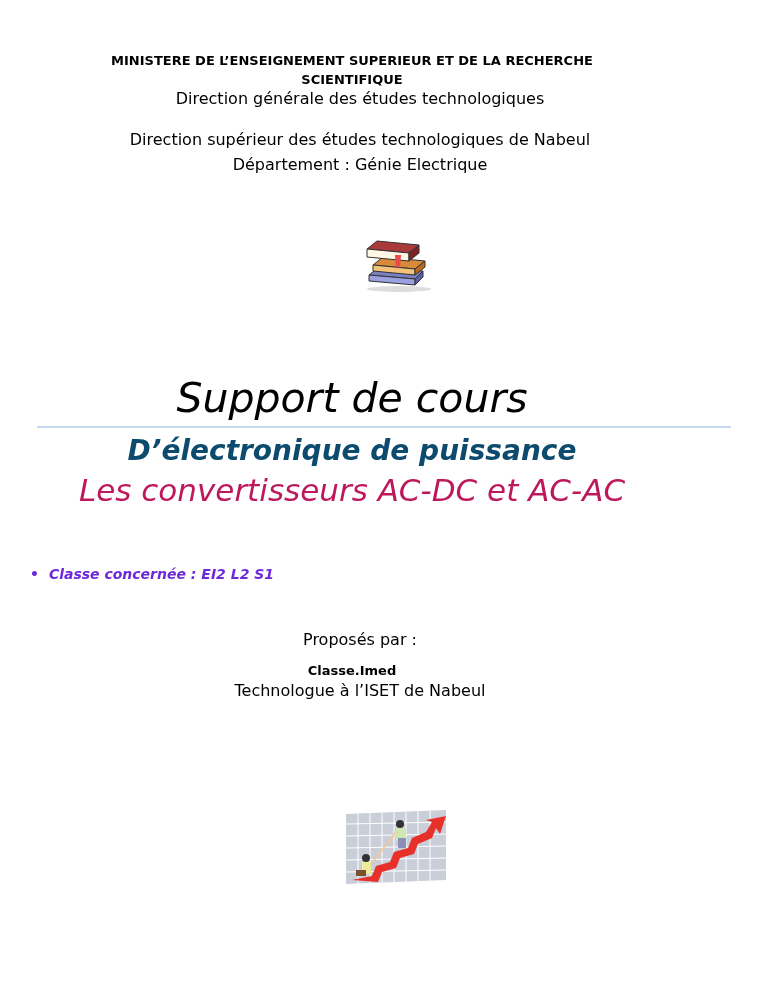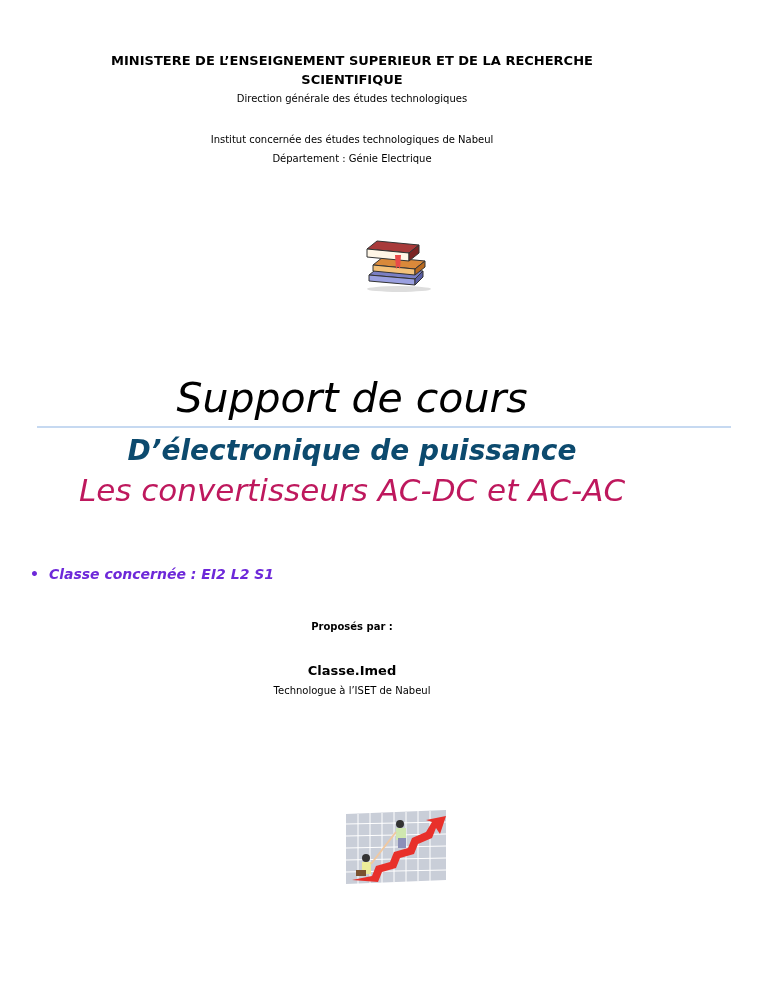--- a/index.html
+++ b/index.html
@@ -1,36 +1,36 @@
 <!DOCTYPE html>
 <html><head>
 <meta charset="utf-8">
 <style>
   html, body { margin: 0; padding: 0; background: #ffffff; }
   body { width: 768px; height: 994px; position: relative; overflow: hidden;
          font-family: "DejaVu Sans", sans-serif; color: #000; }
   .abs { position: absolute; left: 0; width: 704px; text-align: center; }
   .hdr-bold { font-weight: bold; font-size: 13px; line-height: 18px; }
-  .hdr { font-size: 10px; line-height: 18px; }
+  .hdr { font-size: 16px; line-height: 18px; padding-left: 8px; }
   .title { font-size: 41px; font-style: italic; line-height: 40px; }
   .sub1 { font-size: 28px; font-style: italic; font-weight: bold; color: #0c4a6e; line-height: 36px; }
   .sub2 { font-size: 31px; font-style: italic; color: #be185d; line-height: 38px; }
   .divider { position: absolute; left: 37px; width: 694px; top: 426px; height: 2px; background: #c6d9f1; }
   .classe { position: absolute; left: 30px; top: 566px; font-size: 14px; font-style: italic; font-weight: bold; color: #6d28d9; }
   .classe .bullet { display: inline-block; width: 14px; }
   .icon { position: absolute; }
 </style>
 </head>
 <body>
 
 <div class="abs hdr-bold" style="top:52px;">MINISTERE DE L’ENSEIGNEMENT SUPERIEUR ET DE LA RECHERCHE</div>
 <div class="abs hdr-bold" style="top:71px;text-align:center;">SCIENTIFIQUE</div>
 <div class="abs hdr" style="top:90px;">Direction générale des études technologiques</div>
-<div class="abs hdr" style="top:131px;">Institut concernée des études technologiques de Nabeul</div>
-<div class="abs hdr" style="top:150px;">Département : Génie Electrique</div>
+<div class="abs hdr" style="top:131px;">Direction supérieur des études technologiques de Nabeul</div>
+<div class="abs hdr" style="top:156px;">Département : Génie Electrique</div>
 
 <div class="icon" style="left:355px; top:235px; width:80px; height:58px;">
   <svg width="80" height="58" viewBox="0 0 80 58">
     <ellipse cx="44" cy="54" rx="32" ry="3" fill="#ddd"></ellipse>
     <path d="M14 40 L60 44 L68 36 L24 32 Z" fill="#7a7fc4" stroke="#333" stroke-width="1"></path>
     <path d="M14 40 L14 46 L60 50 L60 44 Z" fill="#9aa0e0" stroke="#333" stroke-width="1"></path>
     <path d="M60 44 L68 36 L68 42 L60 50 Z" fill="#5a5fa4" stroke="#333" stroke-width="1"></path>
     <path d="M18 30 L60 34 L70 26 L28 22 Z" fill="#d9893a" stroke="#333" stroke-width="1"></path>
     <path d="M18 30 L18 36 L60 40 L60 34 Z" fill="#f4c27a" stroke="#333" stroke-width="1"></path>
     <path d="M60 34 L70 26 L70 32 L60 40 Z" fill="#b86a20" stroke="#333" stroke-width="1"></path>
@@ -44,21 +44,21 @@
 <div class="abs title" style="top:378px;">Support de cours</div>
 <div class="divider"></div>
 <div class="abs sub1" style="top:433px;">D’électronique de puissance</div>
 <div class="abs sub2" style="top:471px;">Les convertisseurs AC-DC et AC-AC</div>
 
 <div class="classe">
   <span class="bullet">•</span>
   <span>Classe concernée : EI2 L2 S1</span>
 </div>
 
-<div class="abs hdr" style="top:618px;font-weight:bold;">Proposés par :</div>
+<div class="abs hdr" style="top:631px;">Proposés par :</div>
 <div class="abs hdr-bold" style="top:662px;">Classe.Imed</div>
 <div class="abs hdr" style="top:682px;">Technologue à l’ISET de Nabeul</div>
 
 <div class="icon" style="left:342px; top:808px; width:108px; height:78px;">
   <svg width="108" height="78" viewBox="0 0 108 78">
     <path d="M4 6 L104 2 L104 72 L4 76 Z" fill="#c9ced8"></path>
     <g stroke="#ffffff" stroke-width="1">
       <line x1="4" y1="16" x2="104" y2="14"></line>
         <line x1="4" y1="28" x2="104" y2="26"></line>
       <line x1="4" y1="40" x2="104" y2="38"></line>

